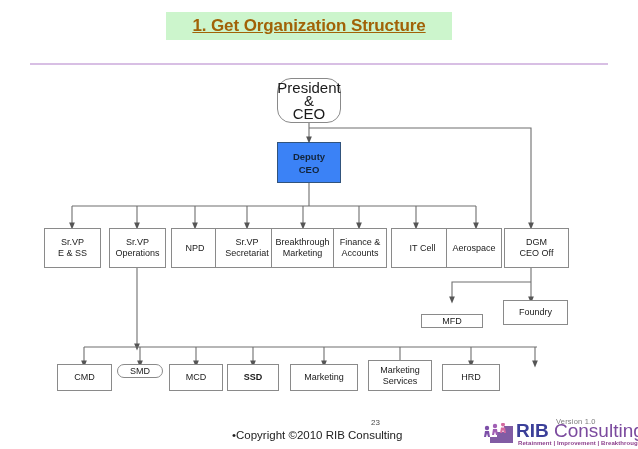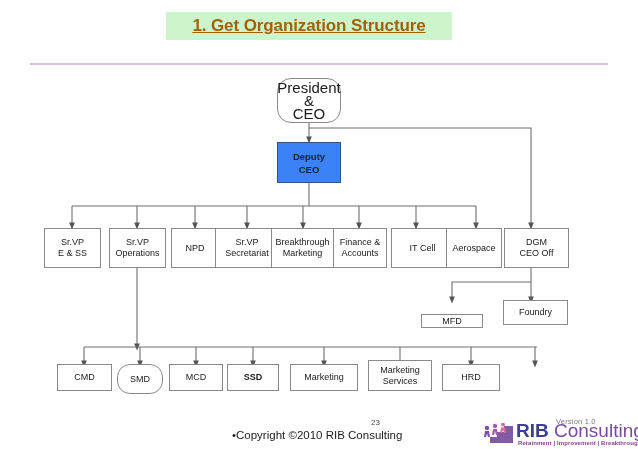--- a/index.html
+++ b/index.html
@@ -263,21 +263,21 @@
   </div>
 
   <div class="node" style="left:503px; top:300px; width:65px; height:25px;">
     <span class="ln">Foundry</span>
   </div>
 
   <div class="node" style="left:57px; top:364px; width:55px; height:27px;">
     <span class="ln">CMD</span>
   </div>
 
-  <div class="node" style="left:117px; top:364px; width:46px; height:30px;border-radius:13px;">
+  <div class="node" style="left:117px; top:364px; width:46px; height:14px;border-radius:13px;">
     <span class="ln">SMD</span>
   </div>
 
   <div class="node" style="left:169px; top:364px; width:54px; height:27px;">
     <span class="ln">MCD</span>
   </div>
 
   <div class="node" style="left:227px; top:364px; width:52px; height:27px;font-weight:bold;">
     <span class="ln">SSD</span>
   </div>

